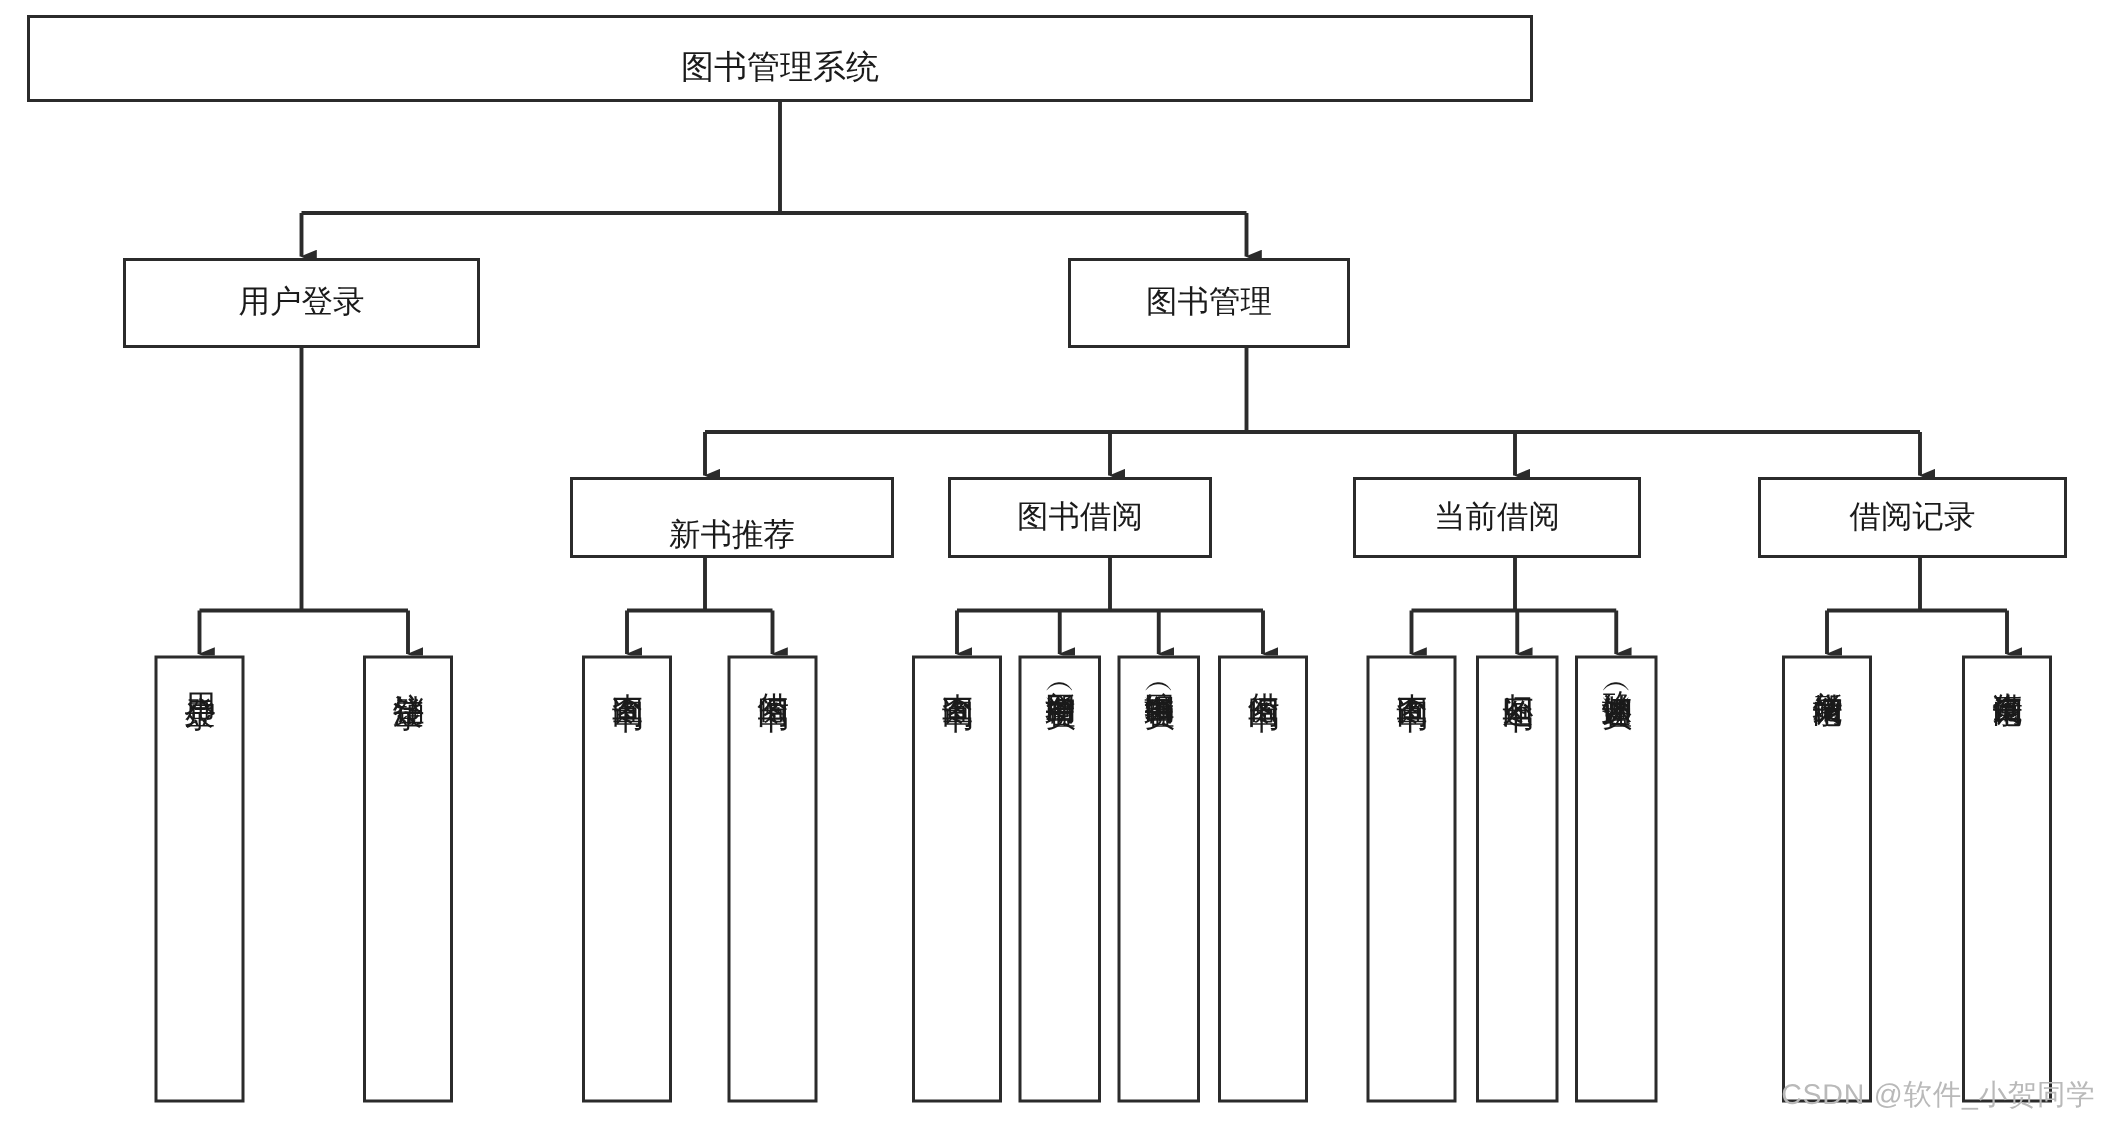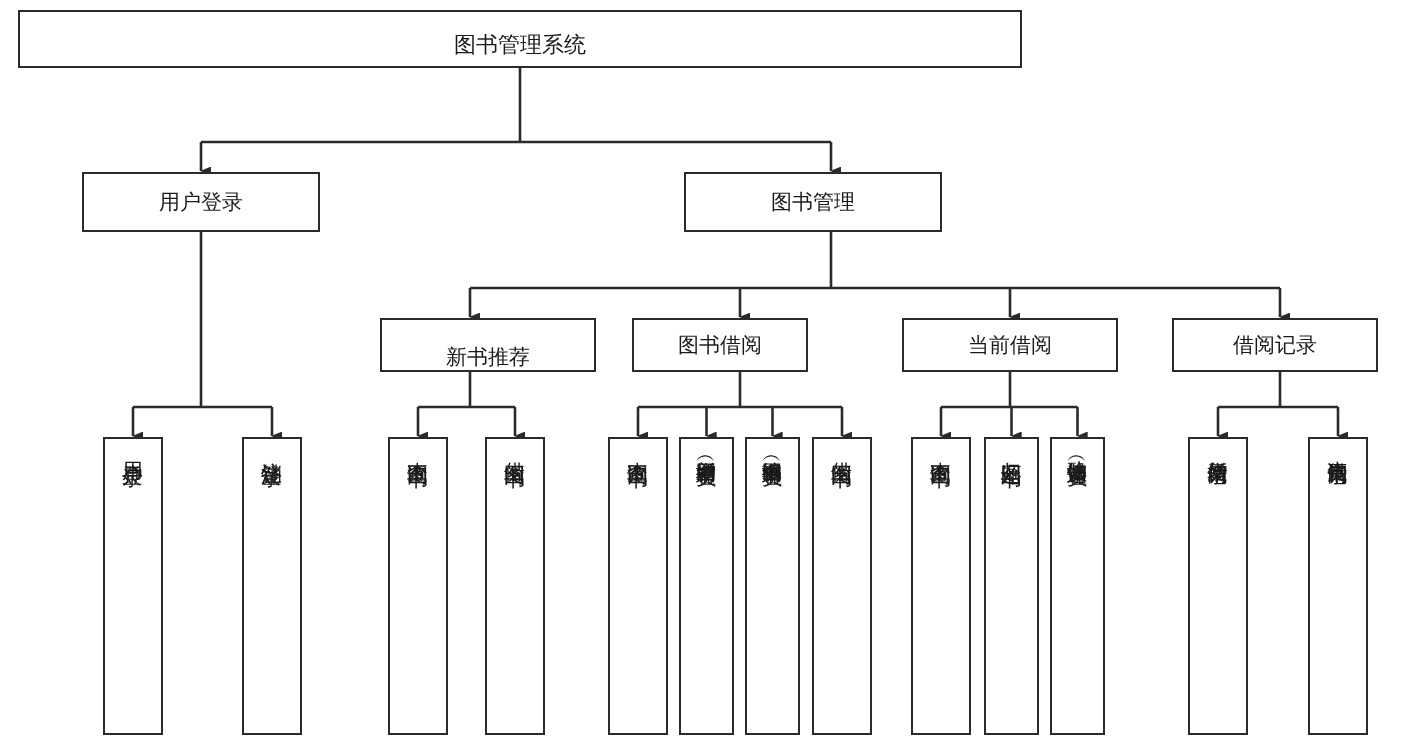--- a/index.html
+++ b/index.html
@@ -122,30 +122,30 @@
       </g>
   </svg>
 
   <div id="nodes-layer">
       <div class="node horiz root" style="left: 18px; top: 10px; width: 1004px; height: 58px;">
         <span class="label">图书管理系统</span>
       </div>
       <div class="node horiz" style="left: 82px; top: 172px; width: 238px; height: 60px;">
         <span class="label">用户登录</span>
       </div>
-      <div class="node horiz" style="left: 684px; top: 172px; width: 258px; height: 60px;">
+      <div class="node horiz" style="left: 712px; top: 172px; width: 188px; height: 60px;">
         <span class="label">图书管理</span>
       </div>
       <div class="node horiz" style="left: 380px; top: 318px; width: 216px; height: 54px; align-items: flex-end;">
         <span class="label">新书推荐</span>
       </div>
       <div class="node horiz" style="left: 632px; top: 318px; width: 176px; height: 54px;">
         <span class="label">图书借阅</span>
       </div>
-      <div class="node horiz" style="left: 902px; top: 318px; width: 216px; height: 54px;">
+      <div class="node horiz" style="left: 902px; top: 318px; width: 192px; height: 54px;">
         <span class="label">当前借阅</span>
       </div>
       <div class="node horiz" style="left: 1172px; top: 318px; width: 206px; height: 54px;">
         <span class="label">借阅记录</span>
       </div>
       <div class="node vert" style="left: 103px; top: 437px; width: 60px; height: 298px;">
         <span class="label">用户登录</span>
       </div>
       <div class="node vert" style="left: 242px; top: 437px; width: 60px; height: 298px;">
         <span class="label">注销登录</span>
@@ -178,13 +178,14 @@
         <span class="label">确认归还（管理员）</span>
       </div>
       <div class="node vert small" style="left: 1188px; top: 437px; width: 60px; height: 298px;">
         <span class="label">新增借阅记录</span>
       </div>
       <div class="node vert small" style="left: 1308px; top: 437px; width: 60px; height: 298px;">
         <span class="label">查询借阅记录</span>
       </div>
     </div>
 
+  <div class="watermark">CSDN @软件_小贺同学</div>
 </div>
 
 </body></html>

